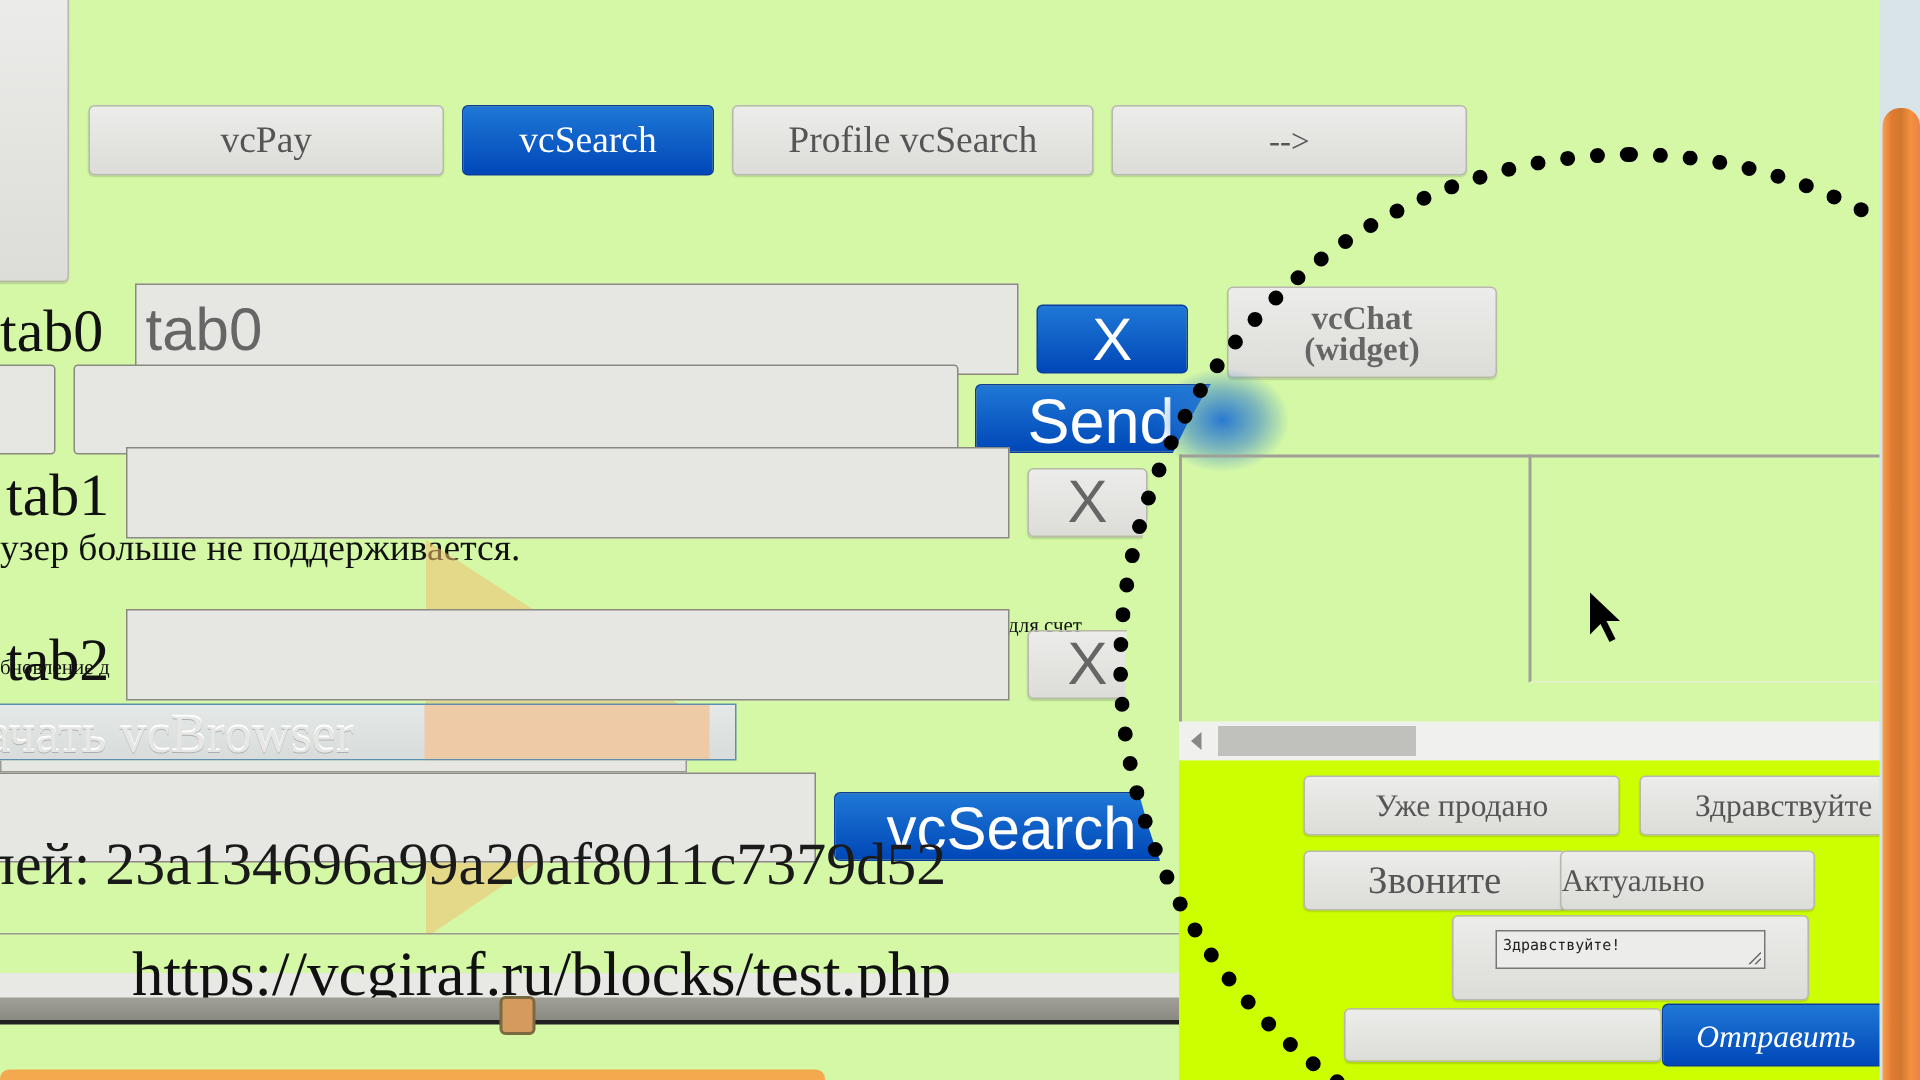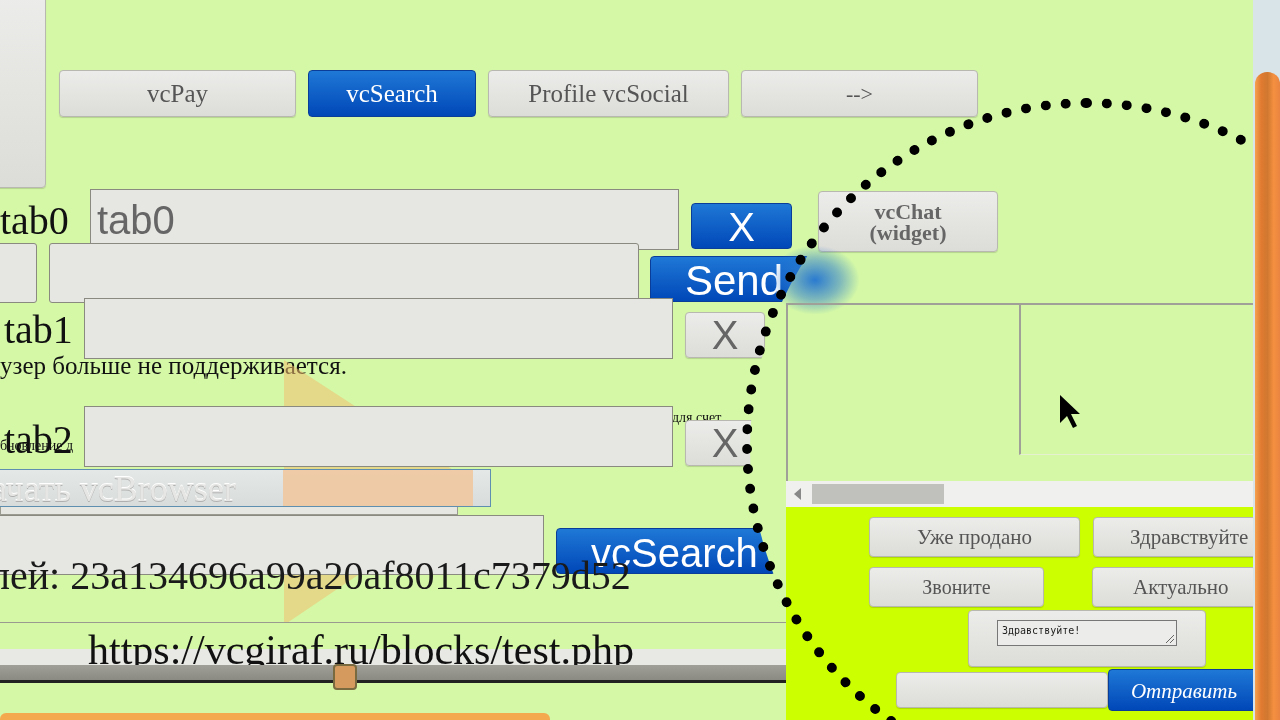--- a/index.html
+++ b/index.html
@@ -30,21 +30,21 @@
     border:10px dotted #000; border-radius:50%;
   }
 </style>
 </head>
 <body>
 
 <div class="abs gbtn" style="left:-6px;top:-6px;width:52px;height:194px;border-radius:4px;"></div>
 
 <div class="abs gbtn" style="left:59px;top:70px;width:237px;height:47px;line-height:45px;font-size:25px;">vcPay</div>
 <div class="abs bbtn" style="left:308px;top:70px;width:168px;height:47px;line-height:45px;font-size:25px;font-family:'Liberation Serif',serif;">vcSearch</div>
-<div class="abs gbtn" style="left:488px;top:70px;width:241px;height:47px;line-height:45px;font-size:25px;">Profile vcSocial</div>
+<div class="abs gbtn" style="left:488px;top:70px;width:241px;height:47px;line-height:45px;font-size:25px;">Profile vcSearch</div>
 <div class="abs gbtn" style="left:741px;top:70px;width:237px;height:47px;line-height:45px;font-size:22px;">--&gt;</div>
 
 <div class="abs label" style="left:0;top:196px;font-size:40px;line-height:50px;">tab0</div>
 <div class="abs field sans" style="left:90px;top:189px;width:589px;height:61px;font-size:40px;line-height:60px;padding-left:6px;color:#666;">tab0</div>
 <div class="abs bbtn sans" style="left:691px;top:203px;width:101px;height:46px;font-size:40px;line-height:46px;">X</div>
 
 <div class="abs field" style="left:-4px;top:243px;width:41px;height:60px;border-radius:3px;"></div>
 <div class="abs field" style="left:49px;top:243px;width:590px;height:60px;border-radius:3px;"></div>
 <div class="abs bbtn sans" style="left:650px;top:256px;width:160px;height:46px;font-size:42px;line-height:48px;text-align:left;padding-left:34px;overflow:hidden;">Send</div>
 
@@ -104,22 +104,22 @@
 
 <div class="abs" style="left:786px;top:481px;width:470px;height:26px;background:#f0f0ee;">
   <div style="position:absolute;left:8px;top:7px;width:0;height:0;border-top:6px solid transparent;border-bottom:6px solid transparent;border-right:7px solid #888;"></div>
   <div style="position:absolute;left:26px;top:3px;width:132px;height:20px;background:#c0c0bc;"></div>
 </div>
 
 <div class="abs" style="left:786px;top:507px;width:470px;height:213px;background:#ccff00;"></div>
 
 <div class="abs gbtn" style="left:869px;top:517px;width:211px;height:40px;font-size:21px;line-height:38px;">Уже продано</div>
 <div class="abs gbtn" style="left:1093px;top:517px;width:170px;height:40px;font-size:21px;line-height:38px;text-align:left;padding-left:36px;white-space:nowrap;overflow:hidden;">Здравствуйте</div>
-<div class="abs gbtn" style="left:869px;top:567px;width:175px;height:40px;font-size:20px;line-height:38px;text-align:center;">Звоните</div>
-<div class="abs gbtn" style="left:1092px;top:567px;width:170px;height:40px;font-size:21px;line-height:38px;text-align:left;padding-left:40px;white-space:nowrap;overflow:hidden;">Актуально</div>
+<div class="abs gbtn" style="left:869px;top:567px;width:175px;height:40px;font-size:26px;line-height:38px;text-align:center;">Звоните</div>
+<div class="abs gbtn" style="left:1040px;top:567px;width:170px;height:40px;font-size:21px;line-height:38px;text-align:left;white-space:nowrap;overflow:hidden;">Актуально</div>
 
 <div class="abs gbtn" style="left:968px;top:610px;width:238px;height:57px;"></div>
 <div class="abs" style="left:997px;top:620px;width:180px;height:26px;background:#ececea;border:1px solid #777;font-family:'DejaVu Sans Mono',monospace;font-size:10px;line-height:14px;padding:3px 4px;box-sizing:border-box;color:#222;">
   <span>Здравствуйте!</span>
   <svg style="position:absolute;right:2px;bottom:2px;" width="10" height="10" viewBox="0 0 10 10">
       <line x1="2" y1="10" x2="10" y2="2" stroke="#666" stroke-width="1"></line>
       <line x1="6" y1="10" x2="10" y2="6" stroke="#666" stroke-width="1"></line>
     </svg>
 </div>
 

